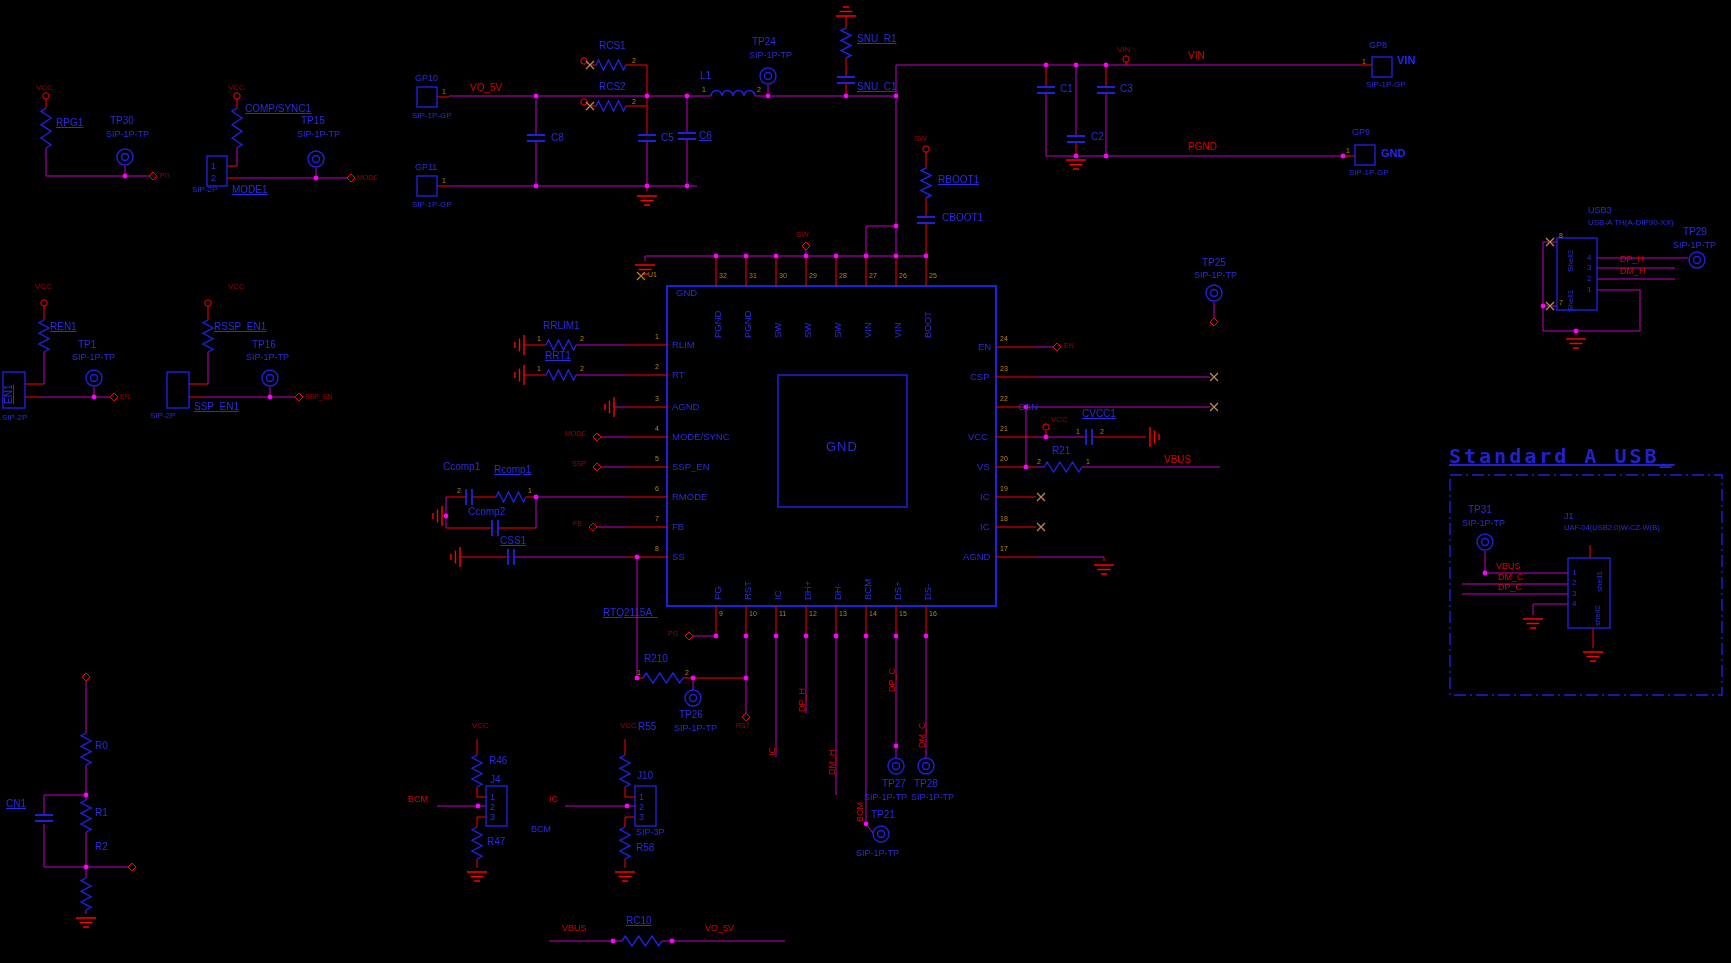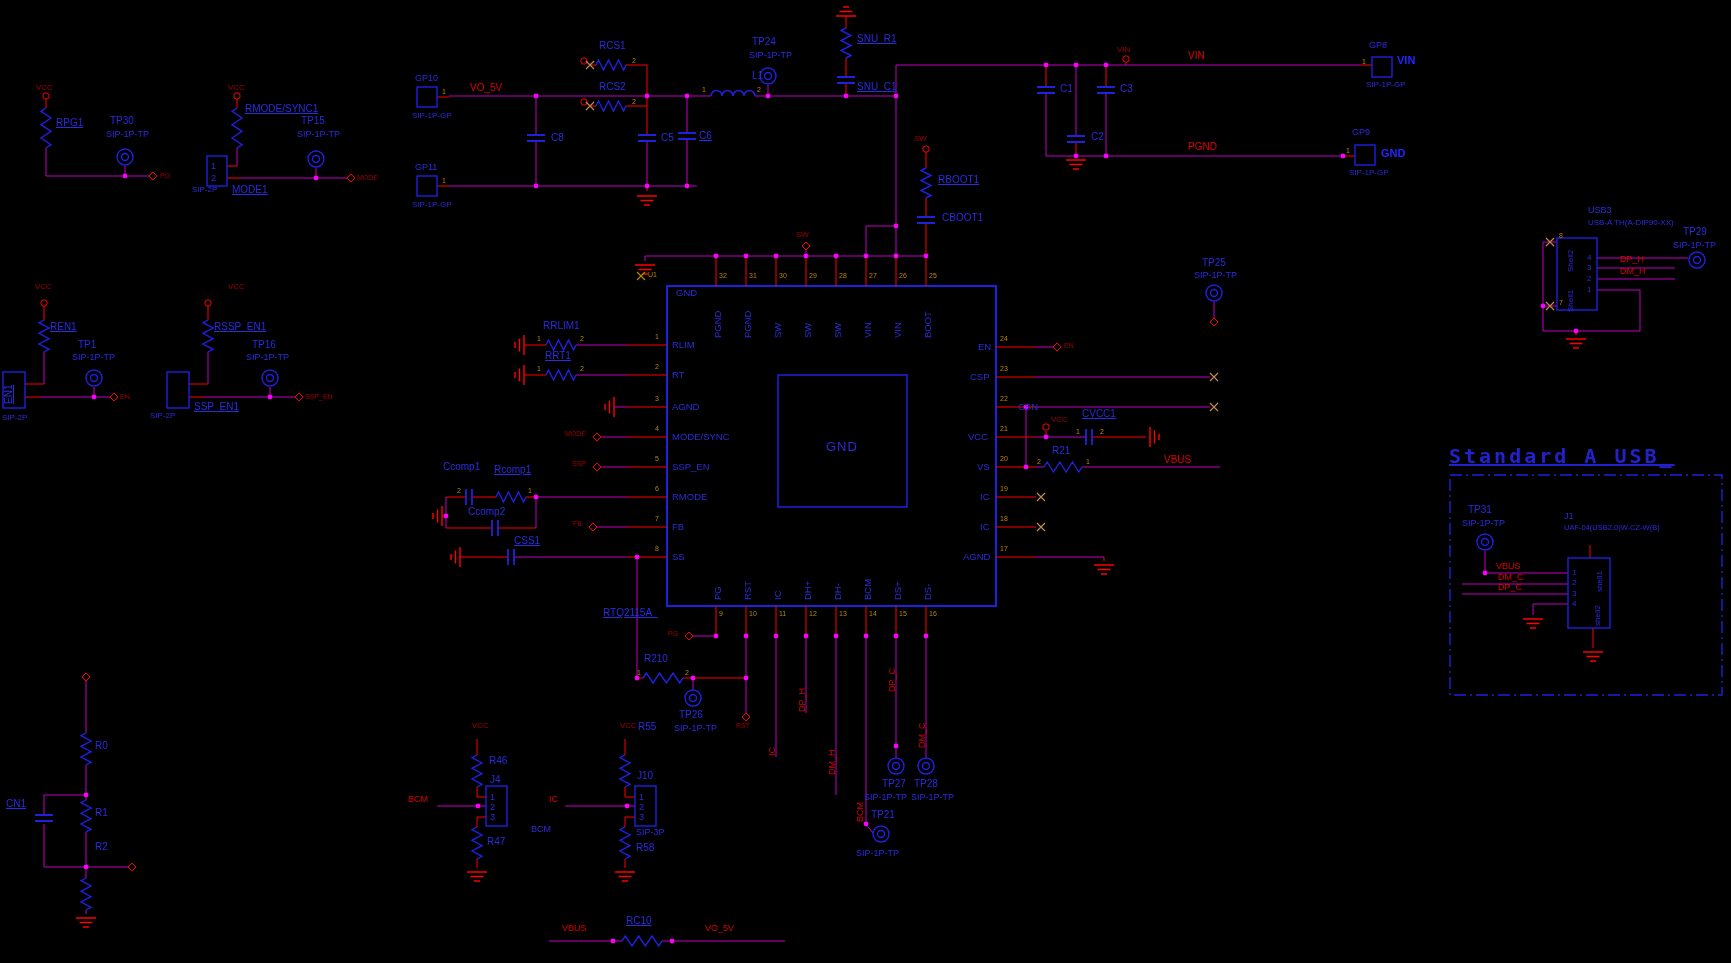--- a/index.html
+++ b/index.html
@@ -420,21 +420,21 @@
       <div class="lbl r9" style="left: 246px; top: 353px;">SIP-1P-TP</div>
       <div class="lbl r10 u" style="left: 194px; top: 402px;">SSP_EN1</div>
       <div class="lbl m8" style="left: 150px; top: 412px;">SIP-2P</div>
       <div class="lbl t7" style="left: 305px; top: 393px;">SSP_EN</div>
       <div class="lbl t8" style="left: 36px; top: 84px;">VCC</div>
       <div class="lbl r10 u" style="left: 56px; top: 118px;">RPG1</div>
       <div class="lbl r10" style="left: 110px; top: 116px;">TP30</div>
       <div class="lbl r9" style="left: 106px; top: 130px;">SIP-1P-TP</div>
       <div class="lbl t7" style="left: 160px; top: 172px;">PG</div>
       <div class="lbl t8" style="left: 228px; top: 84px;">VCC</div>
-      <div class="lbl r10 u" style="left: 245px; top: 104px;">RMODE/SYNC1</div>
+      <div class="lbl r10 u" style="left: 245px; top: 104px;">COMP/SYNC1</div>
       <div class="lbl r10" style="left: 301px; top: 116px;">TP15</div>
       <div class="lbl r9" style="left: 297px; top: 130px;">SIP-1P-TP</div>
       <div class="lbl r10 u" style="left: 232px; top: 185px;">MODE1</div>
       <div class="lbl m8" style="left: 192px; top: 186px;">SIP-2P</div>
       <div class="lbl r9" style="left: 211px; top: 162px;">1</div>
       <div class="lbl r9" style="left: 211px; top: 174px;">2</div>
       <div class="lbl t7" style="left: 357px; top: 174px;">MODE</div>
       <div class="lbl r9" style="left: 415px; top: 74px;">GP10</div>
       <div class="lbl m8" style="left: 412px; top: 112px;">SIP-1P-GP</div>
       <div class="lbl n10" style="left: 470px; top: 83px;">VO_5V</div>
@@ -442,21 +442,21 @@
       <div class="lbl r9" style="left: 415px; top: 163px;">GP11</div>
       <div class="lbl m8" style="left: 412px; top: 201px;">SIP-1P-GP</div>
       <div class="lbl o7" style="left: 442px; top: 177px;">1</div>
       <div class="lbl r10" style="left: 599px; top: 41px;">RCS1</div>
       <div class="lbl r10" style="left: 599px; top: 82px;">RCS2</div>
       <div class="lbl o7" style="left: 632px; top: 57px;">2</div>
       <div class="lbl o7" style="left: 632px; top: 98px;">2</div>
       <div class="lbl r10" style="left: 551px; top: 133px;">C8</div>
       <div class="lbl r10" style="left: 661px; top: 133px;">C5</div>
       <div class="lbl r10 u" style="left: 699px; top: 131px;">C6</div>
-      <div class="lbl r10" style="left: 752px; top: 71px;">L1</div>
+      <div class="lbl r10" style="left: 700px; top: 71px;">L1</div>
       <div class="lbl o7" style="left: 702px; top: 86px;">1</div>
       <div class="lbl o7" style="left: 757px; top: 86px;">2</div>
       <div class="lbl r10" style="left: 752px; top: 37px;">TP24</div>
       <div class="lbl r9" style="left: 749px; top: 51px;">SIP-1P-TP</div>
       <div class="lbl r10 u" style="left: 857px; top: 34px;">SNU_R1</div>
       <div class="lbl r10 u" style="left: 857px; top: 82px;">SNU_C1</div>
       <div class="lbl t8" style="left: 1117px; top: 46px;">VIN</div>
       <div class="lbl n10" style="left: 1188px; top: 51px;">VIN</div>
       <div class="lbl r10" style="left: 1060px; top: 84px;">C1</div>
       <div class="lbl r10" style="left: 1120px; top: 84px;">C3</div>
@@ -480,21 +480,21 @@
       <div class="lbl r10 u" style="left: 545px; top: 351px;">RRT1</div>
       <div class="lbl o7" style="left: 537px; top: 365px;">1</div>
       <div class="lbl o7" style="left: 580px; top: 365px;">2</div>
       <div class="lbl t7" style="left: 565px; top: 430px;">MODE</div>
       <div class="lbl t7" style="left: 572px; top: 460px;">SSP</div>
       <div class="lbl r10" style="left: 443px; top: 462px;">Ccomp1</div>
       <div class="lbl r10 u" style="left: 494px; top: 465px;">Rcomp1</div>
       <div class="lbl o7" style="left: 528px; top: 487px;">1</div>
       <div class="lbl o7" style="left: 457px; top: 487px;">2</div>
       <div class="lbl r10" style="left: 468px; top: 507px;">Ccomp2</div>
-      <div class="lbl r10 u" style="left: 514px; top: 536px;">CSS1</div>
+      <div class="lbl r10 u" style="left: 500px; top: 536px;">CSS1</div>
       <div class="lbl t7" style="left: 573px; top: 520px;">FB</div>
       <div class="lbl o7" style="left: 648px; top: 271px;">U1</div>
       <div class="lbl t7" style="left: 1064px; top: 342px;">EN</div>
       <div class="lbl t8" style="left: 1051px; top: 416px;">VCC</div>
       <div class="lbl r10 u" style="left: 1082px; top: 409px;">CVCC1</div>
       <div class="lbl o7" style="left: 1076px; top: 428px;">1</div>
       <div class="lbl o7" style="left: 1100px; top: 428px;">2</div>
       <div class="lbl r10" style="left: 1052px; top: 446px;">R21</div>
       <div class="lbl o7" style="left: 1037px; top: 458px;">2</div>
       <div class="lbl o7" style="left: 1086px; top: 458px;">1</div>

